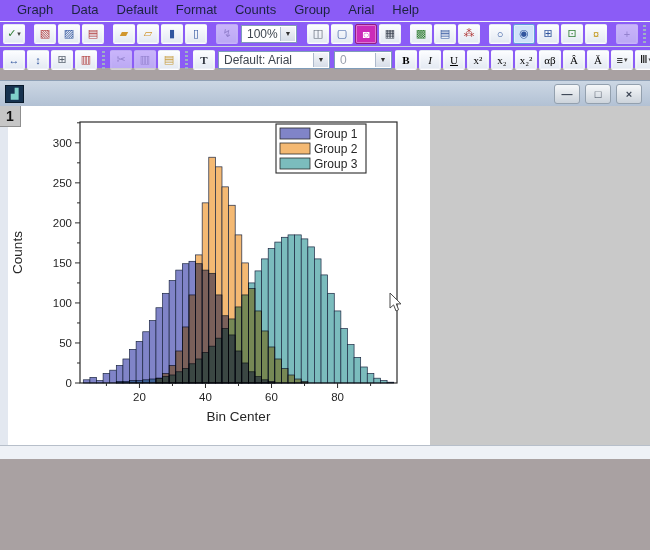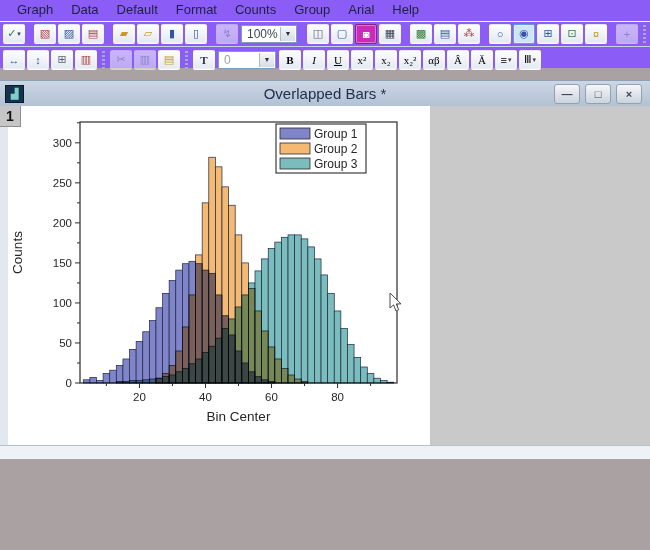--- a/index.html
+++ b/index.html
@@ -171,20 +171,24 @@
       <div class="tbtn dis">
         <span class="g" style="color: rgb(154, 160, 173);">▥</span>
       </div>
       <div class="tbtn">
         <span class="g" style="color: rgb(199, 155, 58);">▤</span>
       </div>
       <div class="tgrip"></div>
       <div class="tbtn serif b">
         <span class="g" style="color: rgb(42, 47, 58);">T</span>
       </div>
+      <div class="combo" style="width: 112px;">
+        <span>Default: Arial</span>
+        <span class="arrow">▼</span>
+      </div>
       <div class="combo dis" style="width: 58px;">
         <span>0</span>
         <span class="arrow">▼</span>
       </div>
       <div class="tbtn serif b">
         <span class="g">B</span>
       </div>
       <div class="tbtn serif i">
         <span class="g">I</span>
       </div>
@@ -216,21 +220,20 @@
       <div class="tbtn">
         <span class="g">Ⅲ</span>
         <span class="dd">▾</span>
       </div>
     </div>
 </div>
 
 <div class="win">
   <div class="titlebar">
     <div class="title-icon">▟</div>
-    <div class="title-text">Overlapped Bars *</div>
     <div class="winbtns">
       <div class="wbtn">—</div>
       <div class="wbtn">□</div>
       <div class="wbtn">×</div>
     </div>
   </div>
   <div class="client">
     <div class="leftstrip"></div>
     <div class="page">
       <svg id="chart" width="422" height="339" viewBox="0 0 422 339">

